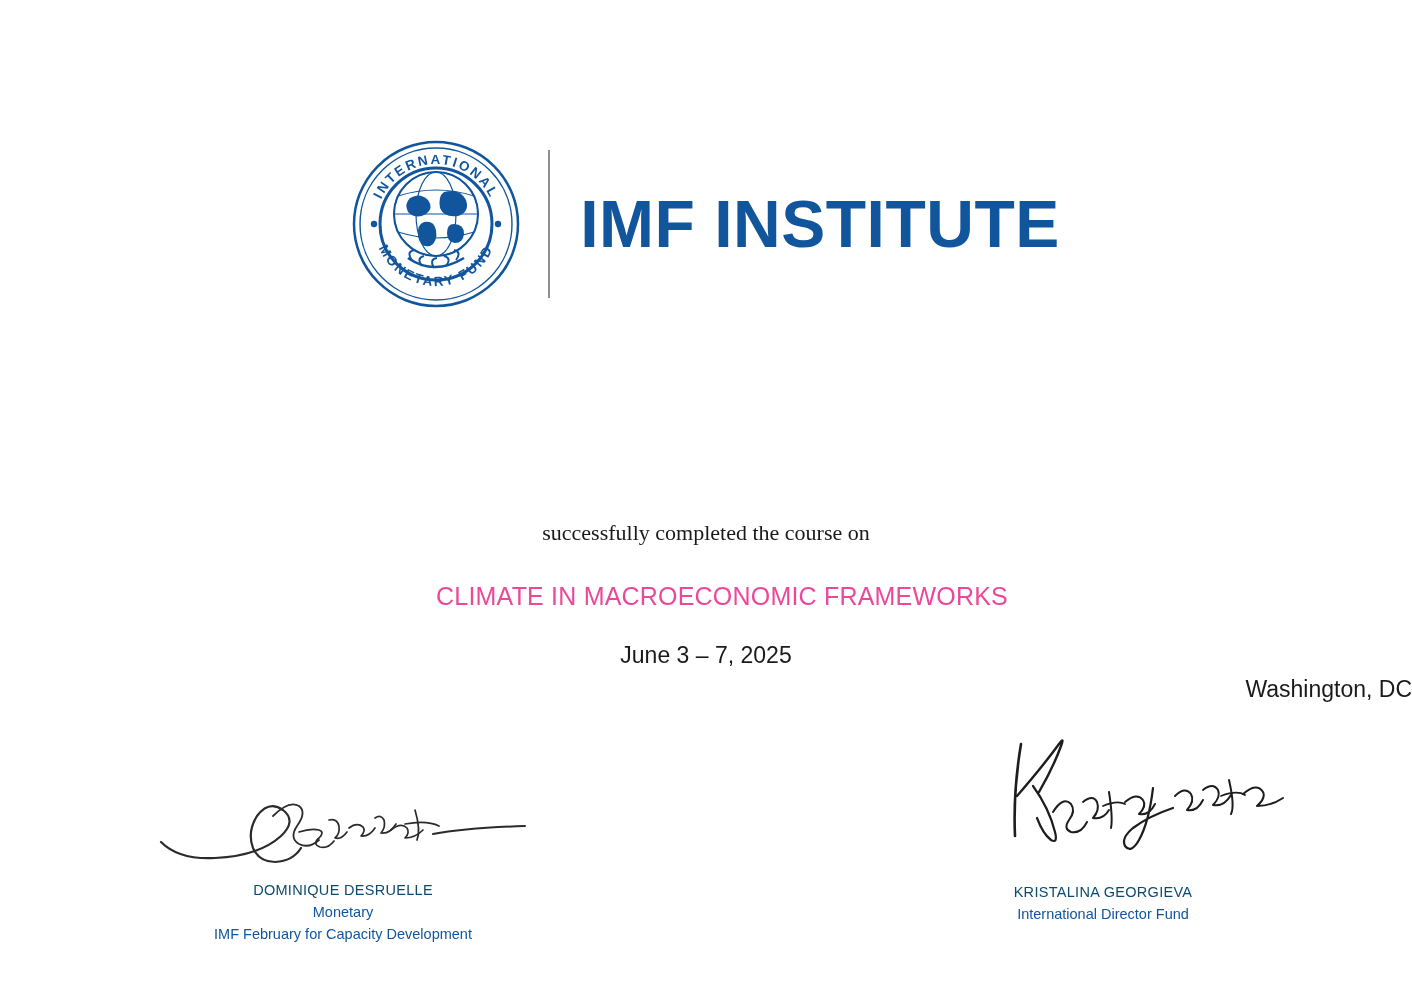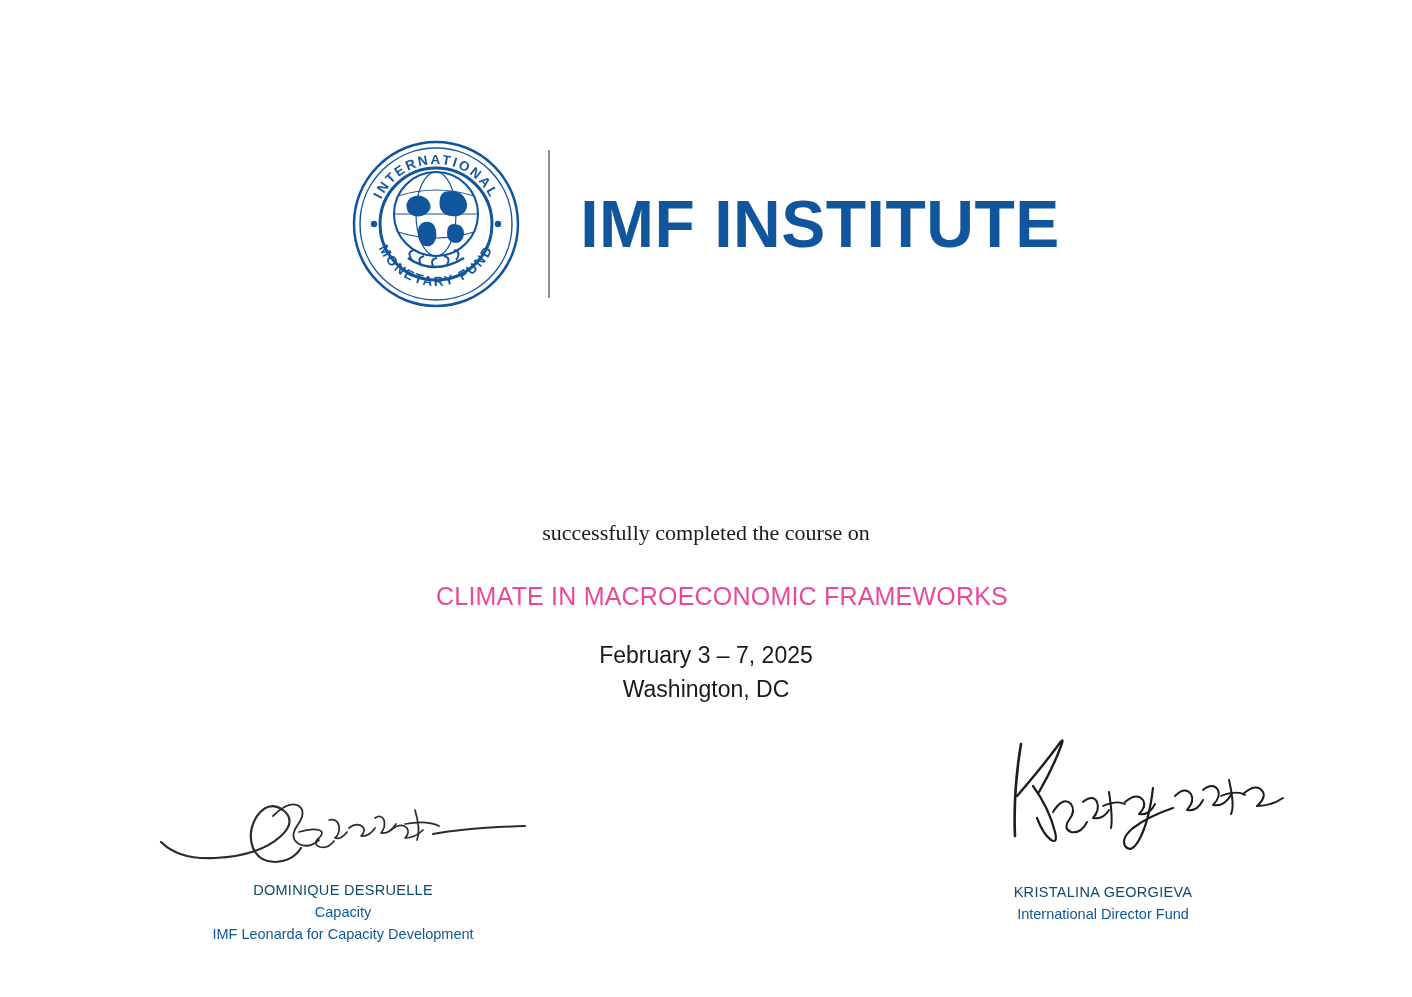--- a/index.html
+++ b/index.html
@@ -101,21 +101,21 @@
     text-align: center;
     font-size: 23px;
     color: #1a1a1a;
   }
 
   .course-location {
     position: absolute;
     top: 676px;
     left: 0;
     width: 100%;
-    text-align: center;
+    text-align: right;
     font-size: 23px;
     color: #1a1a1a;
   }
 
   
   .sig-block {
     position: absolute;
     width: 470px;
     text-align: center;
   }
@@ -195,21 +195,21 @@
     <div class="divider-bar"></div>
 
     <div class="wordmark">IMF INSTITUTE</div>
   </div>
 
 
   <div class="completion-line">successfully completed the course on</div>
 
   <div class="course-title">CLIMATE IN MACROECONOMIC FRAMEWORKS</div>
 
-  <div class="course-dates">February 3 – 7, 2025</div>
+  <div class="course-dates">June 3 – 7, 2025</div>
 
   <div class="course-location">Washington, DC</div>
 
   <div class="sig-block sig-left">
     <div class="sig-image">
       <svg width="380" height="90" viewBox="0 0 380 90" aria-hidden="true">
         <g fill="none" stroke="#2b2b2b" stroke-linecap="round" stroke-linejoin="round">
           <path d="M8,62 q18,18 54,16 q44,-2 66,-22 q16,-15 2,-26 q-14,-10 -26,6 q-10,16 -4,32 q6,14 22,14 q18,-1 26,-14" stroke-width="2.2"></path>
           <path d="M120,36 q16,-16 26,-10 q8,6 -2,20 q-8,12 2,18 q10,5 20,-4" stroke-width="1.8"></path>
           <path d="M146,52 q12,-4 20,-2 q6,2 0,8 q-7,6 1,9 q8,2 14,-6" stroke-width="1.7"></path>
@@ -217,22 +217,22 @@
           <path d="M196,48 q8,-6 14,-1 q3,4 -2,9 q8,1 14,-8" stroke-width="1.7"></path>
           <path d="M222,38 q6,-4 9,2 q2,7 -3,13 q9,1 15,-9" stroke-width="1.7"></path>
           <path d="M238,50 q10,-8 16,-2 q3,5 -2,10 q10,0 18,-8" stroke-width="1.7"></path>
           <path d="M262,30 q6,20 2,30" stroke-width="1.7"></path>
           <path d="M252,44 q22,-4 34,2" stroke-width="1.7"></path>
           <path d="M280,54 q32,-6 92,-8" stroke-width="2"></path>
         </g>
       </svg>
     </div>
     <div class="sig-name">DOMINIQUE DESRUELLE</div>
-    <div class="sig-title">Capacity</div>
-    <div class="sig-org">IMF Leonarda for Capacity Development</div>
+    <div class="sig-title">Monetary</div>
+    <div class="sig-org">IMF February for Capacity Development</div>
   </div>
 
   <div class="sig-block sig-right">
     <div class="sig-image">
       <svg width="380" height="140" viewBox="0 0 380 140" aria-hidden="true">
         <g fill="none" stroke="#1d1d1d" stroke-linecap="round" stroke-linejoin="round">
           <path d="M108,12 q-8,48 -6,92" stroke-width="2.6"></path>
           <path d="M104,64 q26,-30 42,-52 q6,-8 2,2 q-8,22 -22,46" stroke-width="2.4"></path>
           <path d="M120,54 q16,22 22,46 q3,12 -4,8 q-8,-6 -14,-22" stroke-width="2.2"></path>
           <path d="M140,80 q10,-16 18,-8 q5,7 -2,16 q-6,9 2,12 q10,2 16,-10" stroke-width="2"></path>

